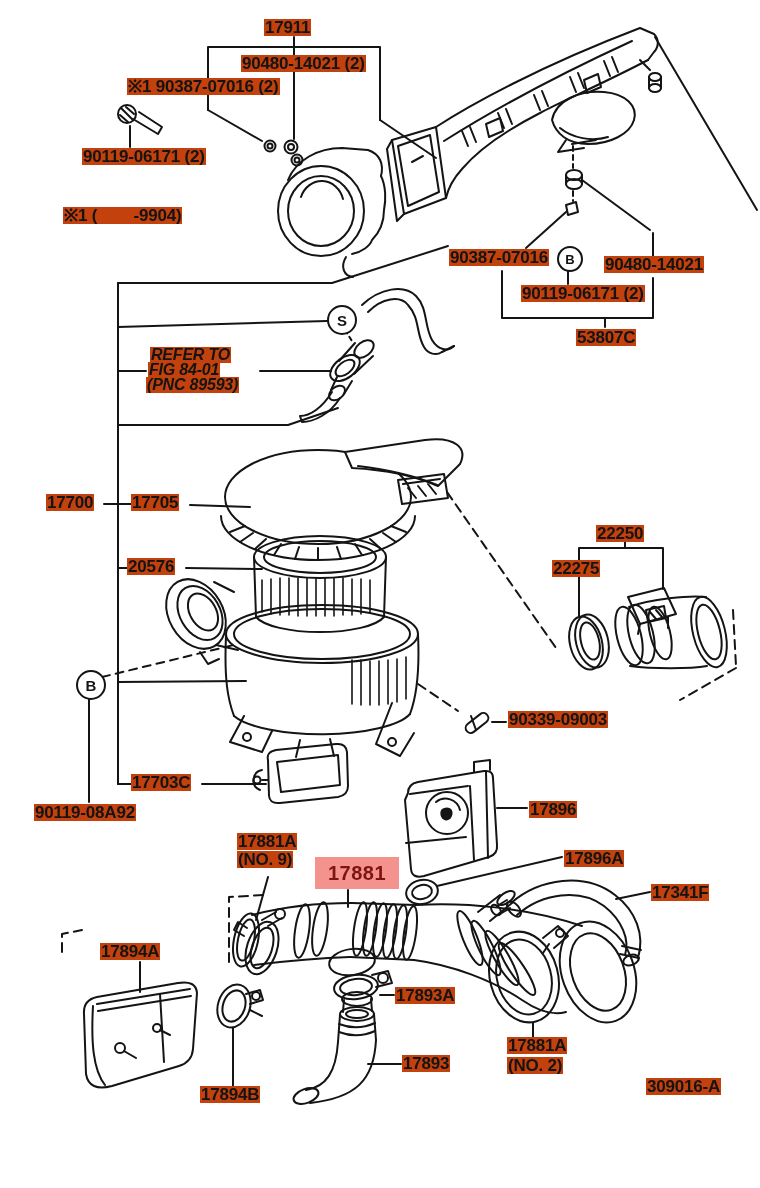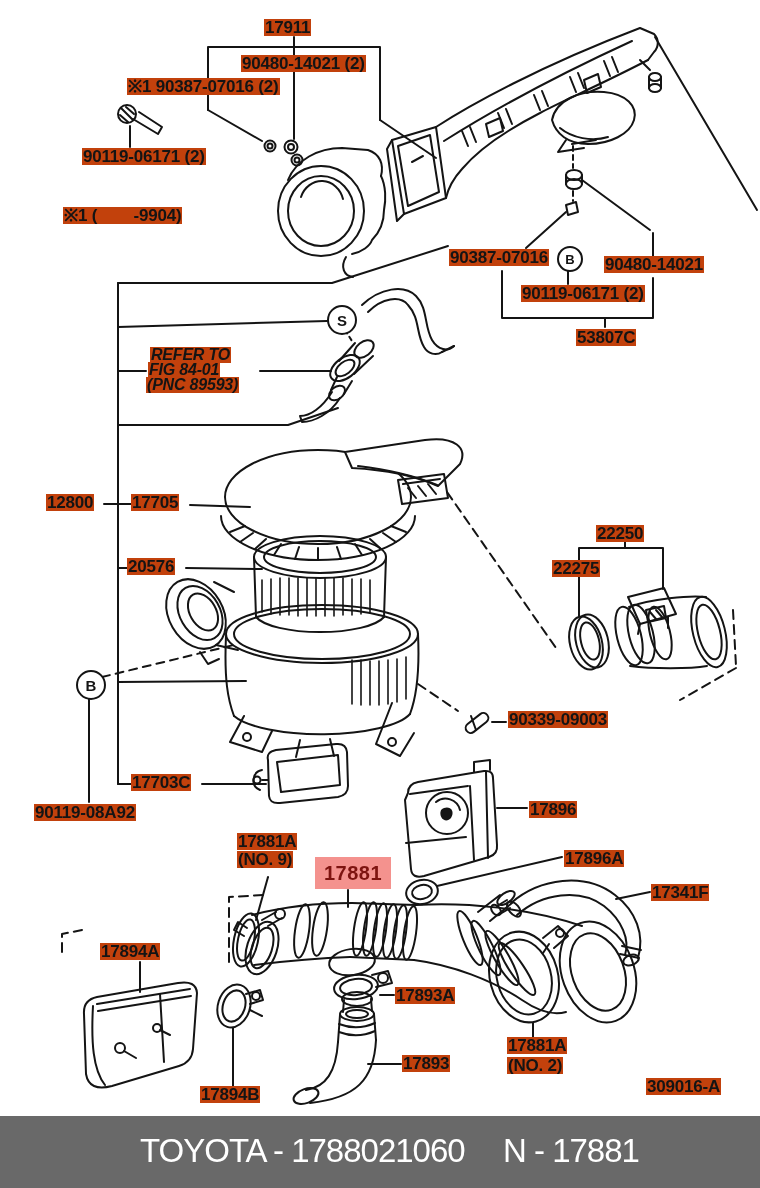--- a/index.html
+++ b/index.html
@@ -349,49 +349,45 @@
 
 <div class="lbl" style="left:449px;top:249px">90387-07016</div>
 <div class="lbl" style="left:604px;top:256px">90480-14021</div>
 <div class="lbl" style="left:521px;top:285px">90119-06171 (2)</div>
 <div class="lbl" style="left:576px;top:329px">53807C</div>
 
 <div class="lbl small" style="left:150px;top:347px">REFER TO</div>
 <div class="lbl small" style="left:148px;top:362px">FIG 84-01</div>
 <div class="lbl small" style="left:146px;top:377px">(PNC 89593)</div>
 
-<div class="lbl" style="left:46px;top:494px">12800</div>
+<div class="lbl" style="left:46px;top:494px">17700</div>
 <div class="lbl" style="left:131px;top:494px">17705</div>
 <div class="lbl" style="left:127px;top:558px">20576</div>
 <div class="lbl" style="left:131px;top:774px">17703C</div>
 <div class="lbl" style="left:34px;top:804px">90119-08A92</div>
 
 <div class="lbl" style="left:596px;top:525px">22250</div>
 <div class="lbl" style="left:552px;top:560px">22275</div>
 <div class="lbl" style="left:508px;top:711px">90339-09003</div>
 
 <div class="lbl" style="left:529px;top:801px">17896</div>
 <div class="lbl" style="left:564px;top:850px">17896A</div>
 
 <div class="lbl" style="left:237px;top:833px">17881A</div>
 <div class="lbl" style="left:237px;top:851px">(NO. 9)</div>
 
-<div class="hl" style="left: 315px; top: 857px; width: 76px; height: 32px; background: rgb(244, 146, 142); color: rgb(126, 20, 16);">17881</div>
+<div class="hl" style="left: 315px; top: 857px; width: 84px; height: 32px; background: rgb(244, 146, 142); color: rgb(126, 20, 16);">17881</div>
 
 <div class="lbl" style="left:651px;top:884px">17341F</div>
 <div class="lbl" style="left:100px;top:943px">17894A</div>
 <div class="lbl" style="left:395px;top:987px">17893A</div>
 <div class="lbl" style="left:402px;top:1055px">17893</div>
 <div class="lbl" style="left:507px;top:1037px">17881A</div>
 <div class="lbl" style="left:507px;top:1057px">(NO. 2)</div>
 <div class="lbl" style="left:200px;top:1086px">17894B</div>
 <div class="lbl" style="left:646px;top:1078px">309016-A</div>
 
 <div class="callout c26" style="left:327px;top:305px">S</div>
 <div class="callout c22" style="left:557px;top:246px">B</div>
 <div class="callout c26" style="left:76px;top:670px">B</div>
 
-<div class="footer" style="background: rgb(105, 105, 105);">
-  <span style="left:140px">TOYOTA - 1788021060</span>
-  <span style="left:503px">N - 17881</span>
+
 </div>
 
-</div>
-
 </body></html>

